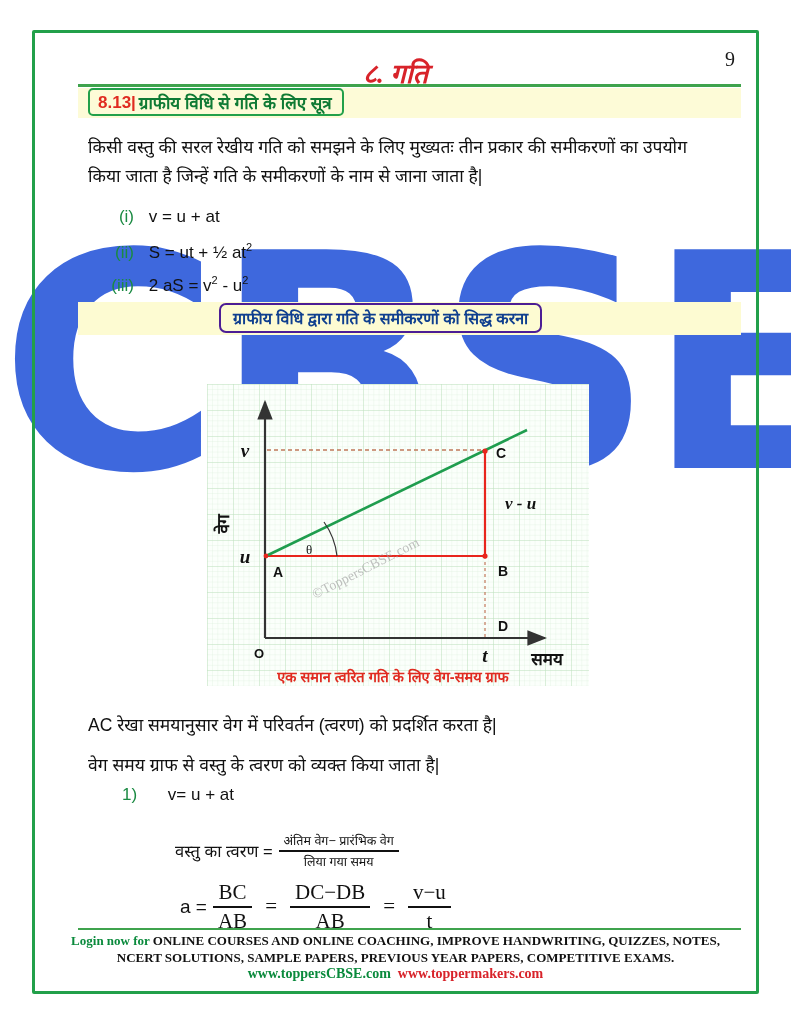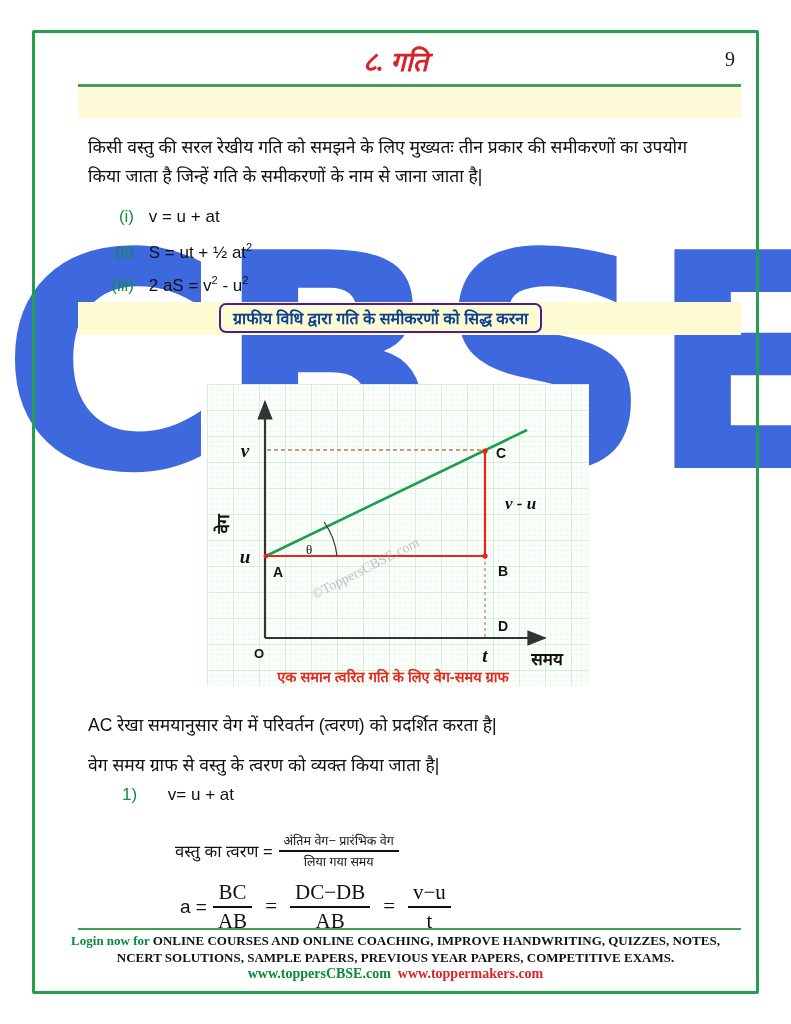--- a/index.html
+++ b/index.html
@@ -46,21 +46,21 @@
     user-select: none;
     pointer-events: none;
     z-index: 0;
   }
 
   .layer { position: absolute; z-index: 2; }
 
   
   #chapter-title {
     left: 0;
-    top: 42px;
+    top: 54px;
     width: 791px;
     text-align: center;
     font-family: "Liberation Serif", serif;
     font-style: italic;
     font-weight: bold;
     font-size: 27px;
     color: #d8232a;
   }
   #page-number {
     left: 0;
@@ -288,20 +288,24 @@
 
   <div id="watermark">CBSE</div>
 
   <div id="page-border"></div>
 
   <div class="layer" id="chapter-title">८. गति</div>
   <div class="layer" id="page-number">9</div>
   <div class="layer" id="header-rule"></div>
 
   <div class="layer" id="heading-band"></div>
+  <div class="layer" id="heading-box">
+    <span class="num">8.13|</span>
+    <span class="htext">ग्राफीय विधि से गति के लिए सूत्र</span>
+  </div>
 
   <div class="layer para" id="para1-l1">किसी वस्तु की सरल रेखीय गति को समझने के लिए मुख्यतः तीन प्रकार की समीकरणों का उपयोग</div>
   <div class="layer para" id="para1-l2">किया जाता है जिन्हें गति के समीकरणों के नाम से जाना जाता है|</div>
 
   <div class="layer eqrow" id="eq-i">
     <span class="mark">(i)</span>
     <span class="expr">v = u + at</span>
   </div>
   <div class="layer eqrow" id="eq-ii">
     <span class="mark">(ii)</span>

